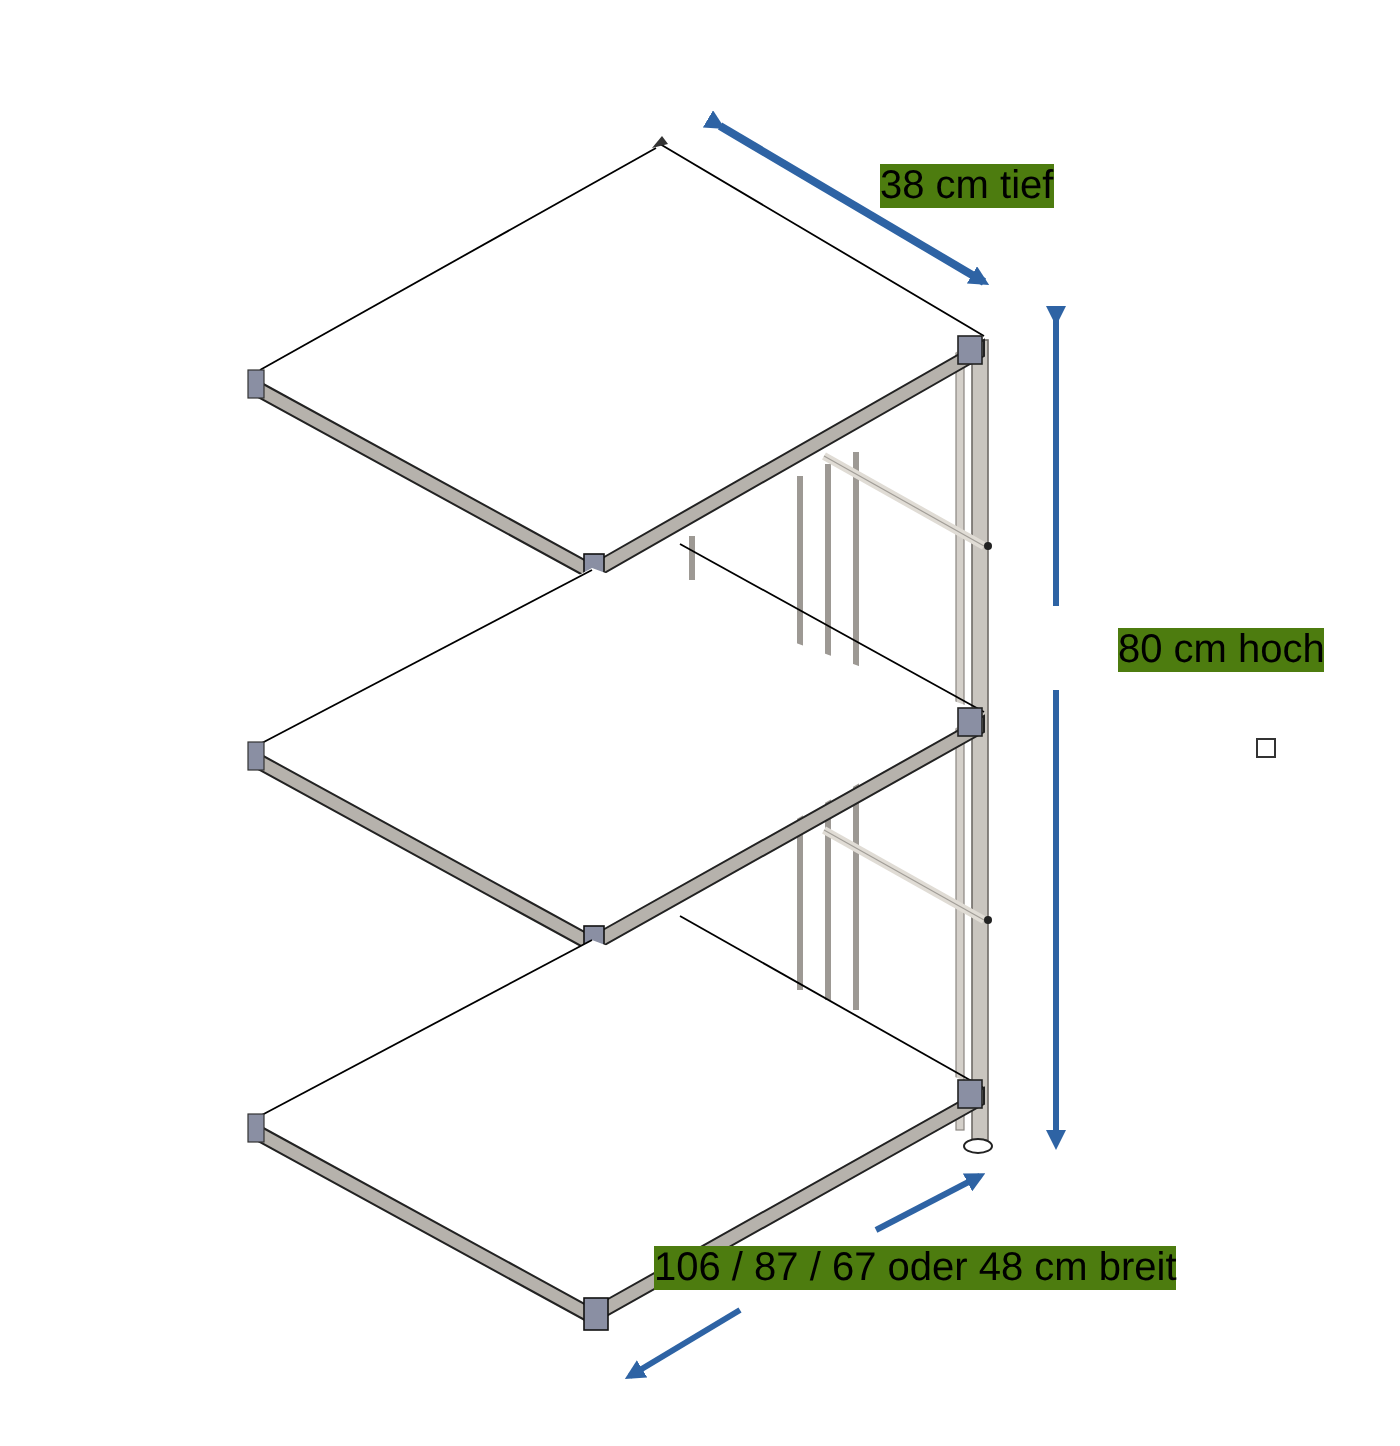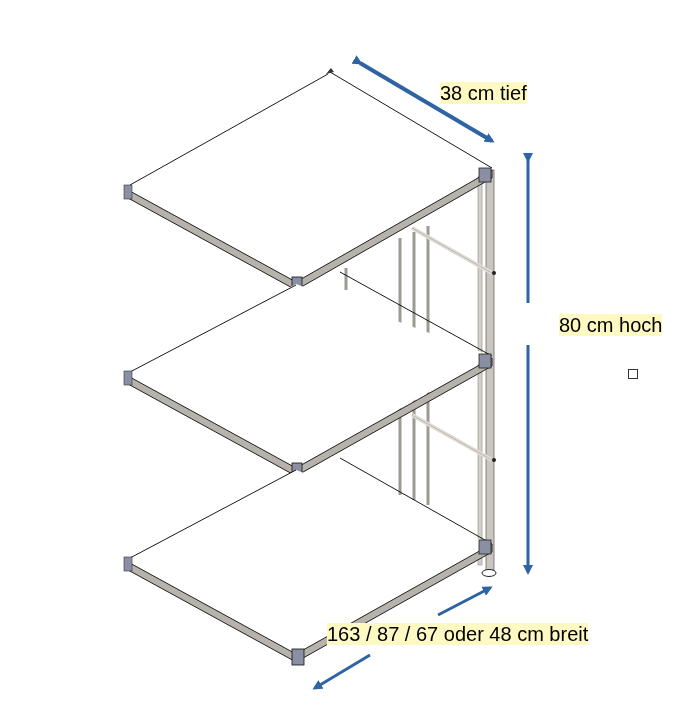--- a/index.html
+++ b/index.html
@@ -1,19 +1,19 @@
 <!DOCTYPE html>
 <html><head>
 <meta charset="utf-8">
 <style>
   html, body { margin: 0; padding: 0; background: #ffffff; }
   body { width: 700px; height: 723px; position: relative; overflow: hidden;
          font-family: "Liberation Sans", sans-serif; }
   #diagram { position: absolute; left: 0; top: 0; }
-  .label { position: absolute; font-size: 20px; color: #000; background: #fef9c3;
+  .label { position: absolute; font-size: 20px; color: #000; background: #4d7c0f;
            white-space: nowrap; line-height: 22px; }
   .handle { position: absolute; width: 8px; height: 8px; border: 1px solid #333;
             background: #fff; }
 </style>
 </head>
 <body>
 
 <svg id="diagram" width="700" height="723" viewBox="0 0 700 723">
   <defs>
     <marker id="ah" markerWidth="10" markerHeight="10" refX="7" refY="5" orient="auto" markerUnits="userSpaceOnUse">
@@ -82,14 +82,14 @@
     <line x1="528" y1="345" x2="528" y2="572" stroke="#2e63a4" stroke-width="3" marker-end="url(#ah)"></line>
   </g>
   <g>
     <line x1="438" y1="615" x2="490" y2="588" stroke="#2e63a4" stroke-width="3" marker-end="url(#ah)"></line>
     <line x1="370" y1="655" x2="315" y2="688" stroke="#2e63a4" stroke-width="3" marker-end="url(#ah)"></line>
   </g>
 </svg>
 
 <div class="label" style="left:440px; top:82px;">38 cm tief</div>
 <div class="label" style="left:559px; top:314px;">80 cm hoch</div>
-<div class="label" style="left:327px; top:623px;">163 / 87 / 67 oder 48 cm breit</div>
+<div class="label" style="left:327px; top:623px;">106 / 87 / 67 oder 48 cm breit</div>
 <div class="handle" style="left:628px; top:369px;"></div>
 
 </body></html>

